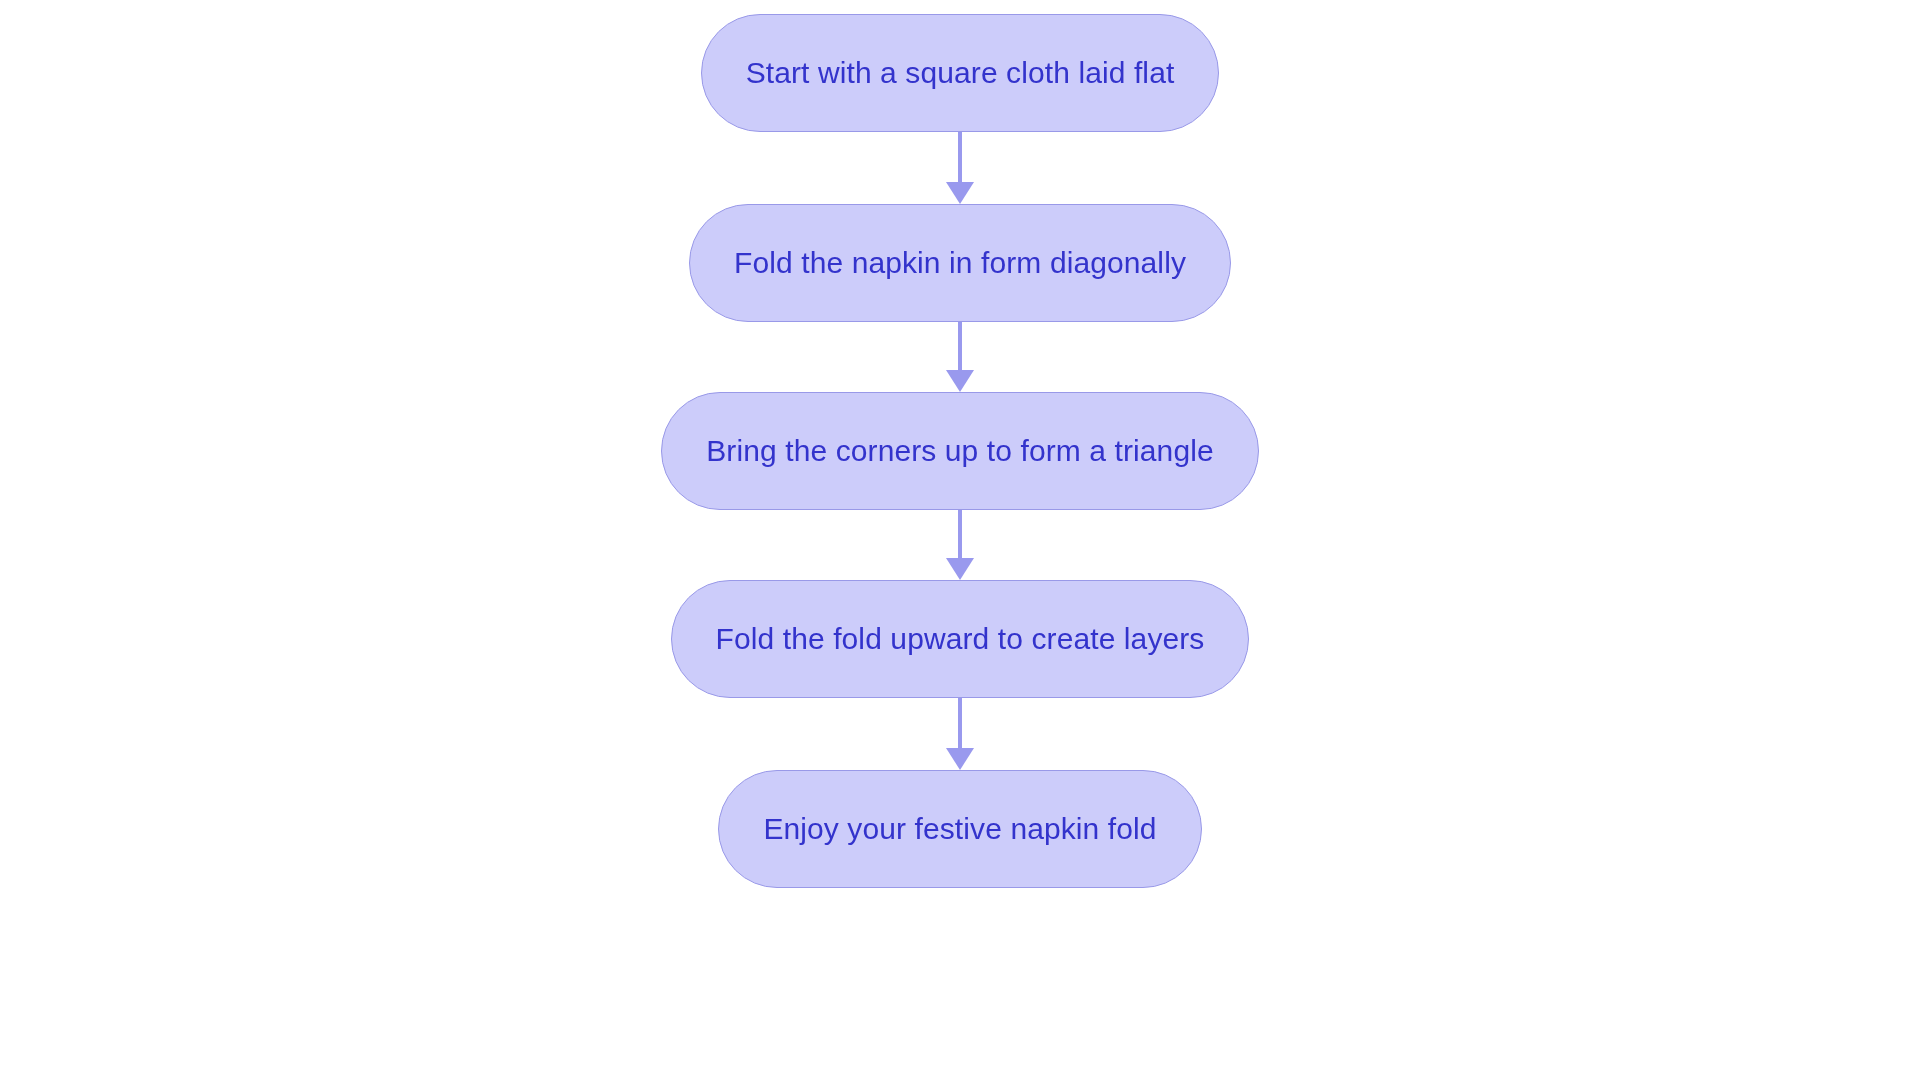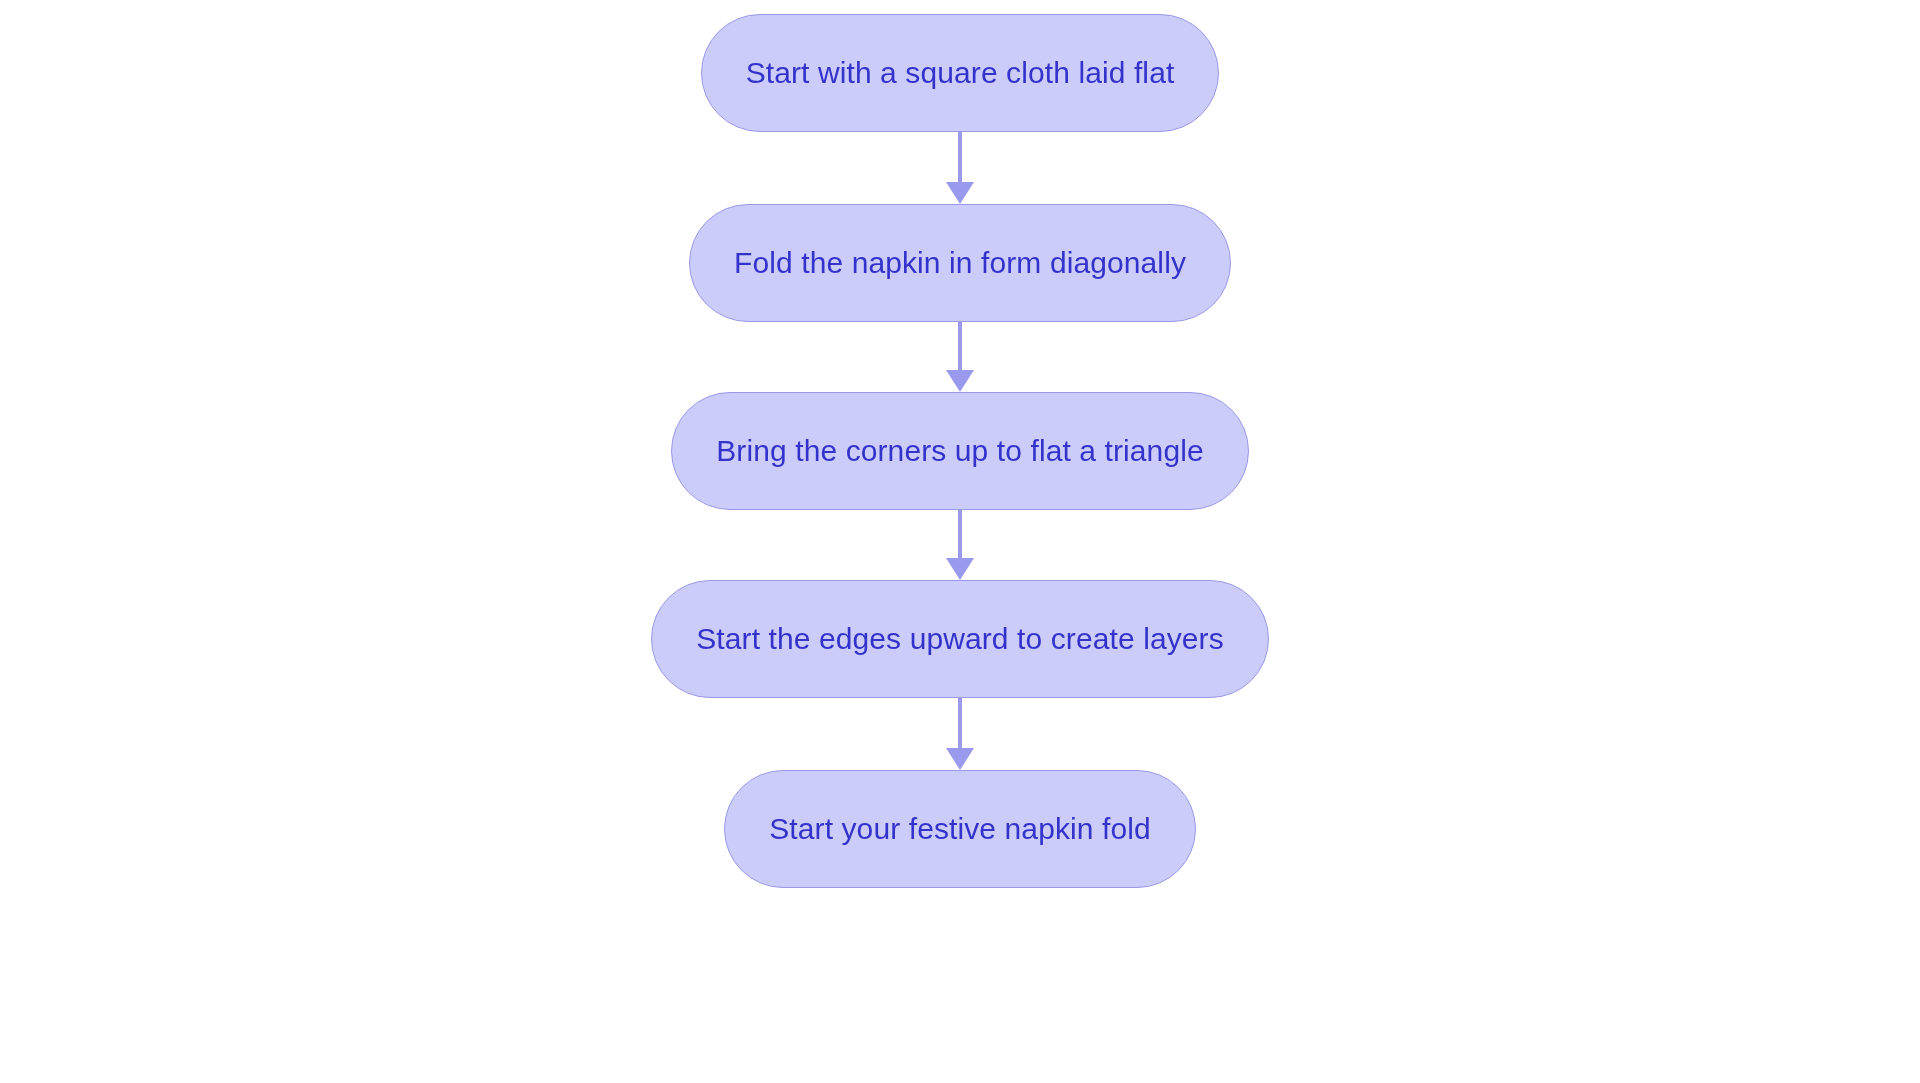--- a/index.html
+++ b/index.html
@@ -101,34 +101,34 @@
   <div class="flow-node">
     <span class="flow-node-label">Fold the napkin in form diagonally</span>
   </div>
 
   <div class="flow-connector gap-2">
     <div class="connector-line"></div>
     <div class="connector-arrowhead"></div>
   </div>
 
   <div class="flow-node">
-    <span class="flow-node-label">Bring the corners up to flat a triangle</span>
+    <span class="flow-node-label">Bring the corners up to form a triangle</span>
   </div>
 
   <div class="flow-connector gap-3">
     <div class="connector-line"></div>
     <div class="connector-arrowhead"></div>
   </div>
 
   <div class="flow-node">
-    <span class="flow-node-label">Start the edges upward to create layers</span>
+    <span class="flow-node-label">Fold the fold upward to create layers</span>
   </div>
 
   <div class="flow-connector gap-4">
     <div class="connector-line"></div>
     <div class="connector-arrowhead"></div>
   </div>
 
   <div class="flow-node">
-    <span class="flow-node-label">Start your festive napkin fold</span>
+    <span class="flow-node-label">Enjoy your festive napkin fold</span>
   </div>
 
 </div>
 
 </body></html>

